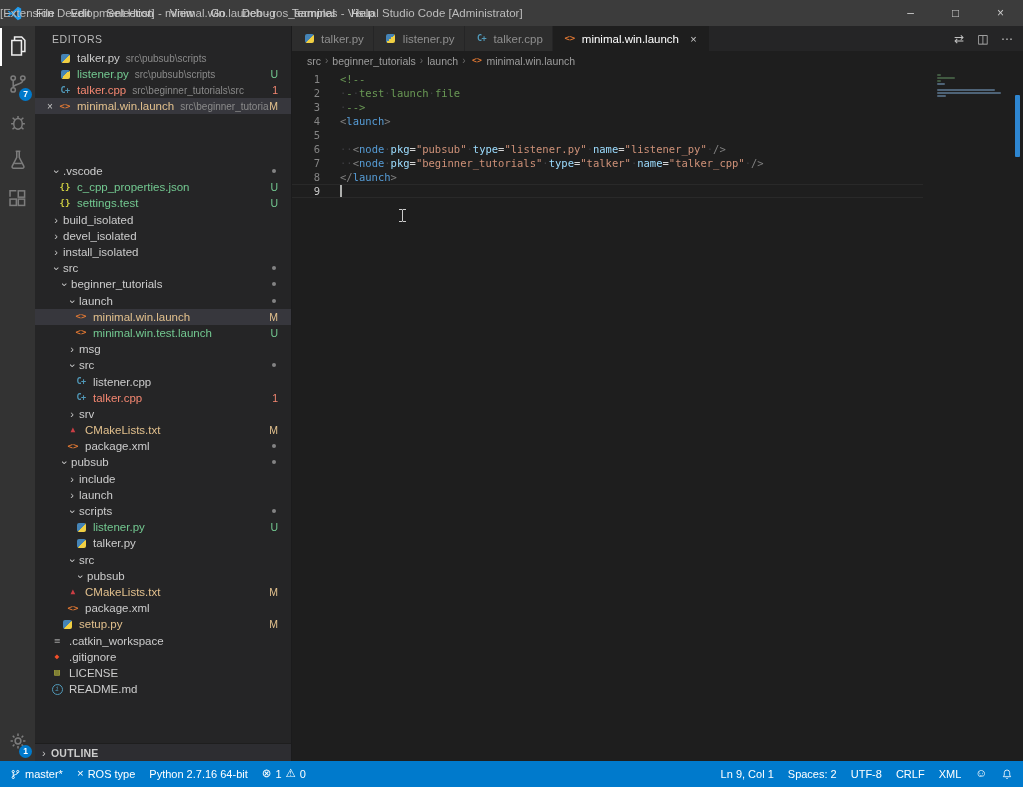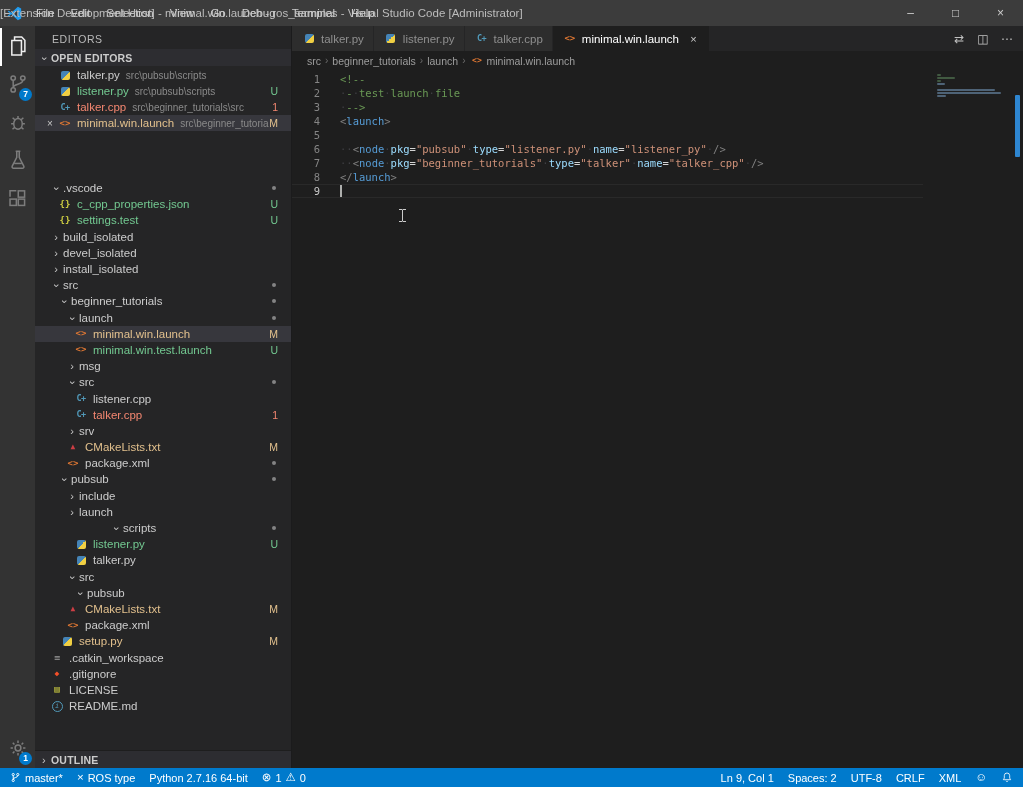--- a/index.html
+++ b/index.html
@@ -88,21 +88,21 @@
   .tk-string{color:#ce9178;} .tk-punct{color:#808080;} .tk-op{color:#d4d4d4;} .tk-plain{color:#d4d4d4;}
   .wsd{color:#3e3e42;}
   .caret{position:absolute;left:0;top:1px;width:1.5px;height:12px;background:#aeafad;animation:blink 1s step-end infinite;}
   @keyframes blink{0%,60%{opacity:1;}61%,100%{opacity:0;}}
 
   .minimap{position:absolute;top:2px;right:14px;width:72px;bottom:0;}
   .mm-line{position:absolute;left:0;height:2px;border-radius:1px;opacity:.75;}
   .overview-decoration{position:absolute;right:3px;top:25px;width:5px;height:62px;background:#2e86d1;border-radius:1px;}
 
   
-  .statusbar{height:19px;background:#007acc;display:flex;align-items:center;color:#ffffff;font-size:11px;flex:none;padding:0 3px;}
+  .statusbar{height:26px;background:#007acc;display:flex;align-items:center;color:#ffffff;font-size:11px;flex:none;padding:0 3px;}
   .sb-left,.sb-right{display:flex;align-items:center;height:100%;}
   .sb-right{margin-left:auto;}
   .sb-item{display:flex;align-items:center;gap:4px;padding:0 7px;height:100%;}
   .sb-ico{display:inline-flex;align-items:center;}
   .sb-ch{font-size:11.5px;line-height:1;}
 
   .mouse-ibeam{position:fixed;left:398px;top:208px;z-index:50;pointer-events:none;}
 </style>
 </head>
 <body>
@@ -185,24 +185,20 @@
                 <circle cx="8" cy="8" r="2.1"></circle>
                 <path d="M8 2.6v1.7M8 11.7v1.7M2.6 8h1.7M11.7 8h1.7M4.2 4.2l1.2 1.2M10.6 10.6l1.2 1.2M11.8 4.2l-1.2 1.2M5.4 10.6l-1.2 1.2"></path>
               </svg></span>
             <span class="ab-badge" data-name="badge-count">1</span>
           </div>
         </div>
     </div>
 
     <div class="sidebar" data-name="sidebar-explorer">
       <div class="sidebar-title" data-name="sidebar-title">EDITORS</div>
-      <div class="section-header" data-name="open-editors-header">
-        <span class="twisty expanded" data-name="chevron-down-icon">›</span>
-        <span data-name="open-editors-header-label">OPEN EDITORS</span>
-      </div>
       <div class="oe-list" id="open-editors" data-name="open-editors-list">
           <div class="oe-row" data-name="open-editor-talker-py">
             <span class="oe-spacer"></span>
             <span class="fi" data-name="python-file-icon">
               <span class="fig fig-python"></span>
             </span>
             <span class="oe-name" data-name="editor-label">talker.py</span>
             <span class="oe-path" data-name="editor-path">src\pubsub\scripts</span>
           </div>
           <div class="oe-row" data-name="open-editor-listener-py">
@@ -340,21 +336,21 @@
             <span class="git-dot" data-name="modified-dot"></span>
           </div>
           <div class="tree-row" data-name="tree-folder-include" style="padding-left: 30px;">
             <span class="twisty" data-name="chevron-right-icon">›</span>
             <span class="tree-label" data-name="tree-item-label">include</span>
           </div>
           <div class="tree-row" data-name="tree-folder-launch" style="padding-left: 30px;">
             <span class="twisty" data-name="chevron-right-icon">›</span>
             <span class="tree-label" data-name="tree-item-label">launch</span>
           </div>
-          <div class="tree-row" data-name="tree-folder-scripts" style="padding-left: 30px; margin-left: 44px;">
+          <div class="tree-row" data-name="tree-folder-scripts" style="padding-left: 30px;">
             <span class="twisty expanded" data-name="chevron-down-icon">›</span>
             <span class="tree-label" data-name="tree-item-label">scripts</span>
             <span class="git-dot" data-name="modified-dot"></span>
           </div>
           <div class="tree-row" data-name="tree-file-listener-py" style="padding-left: 38px;">
             <span class="fi" data-name="python-file-icon">
               <span class="fig fig-python"></span>
             </span>
             <span class="tree-label c-u" data-name="tree-item-label">listener.py</span>
             <span class="row-badge c-u" data-name="git-status-badge">U</span>

